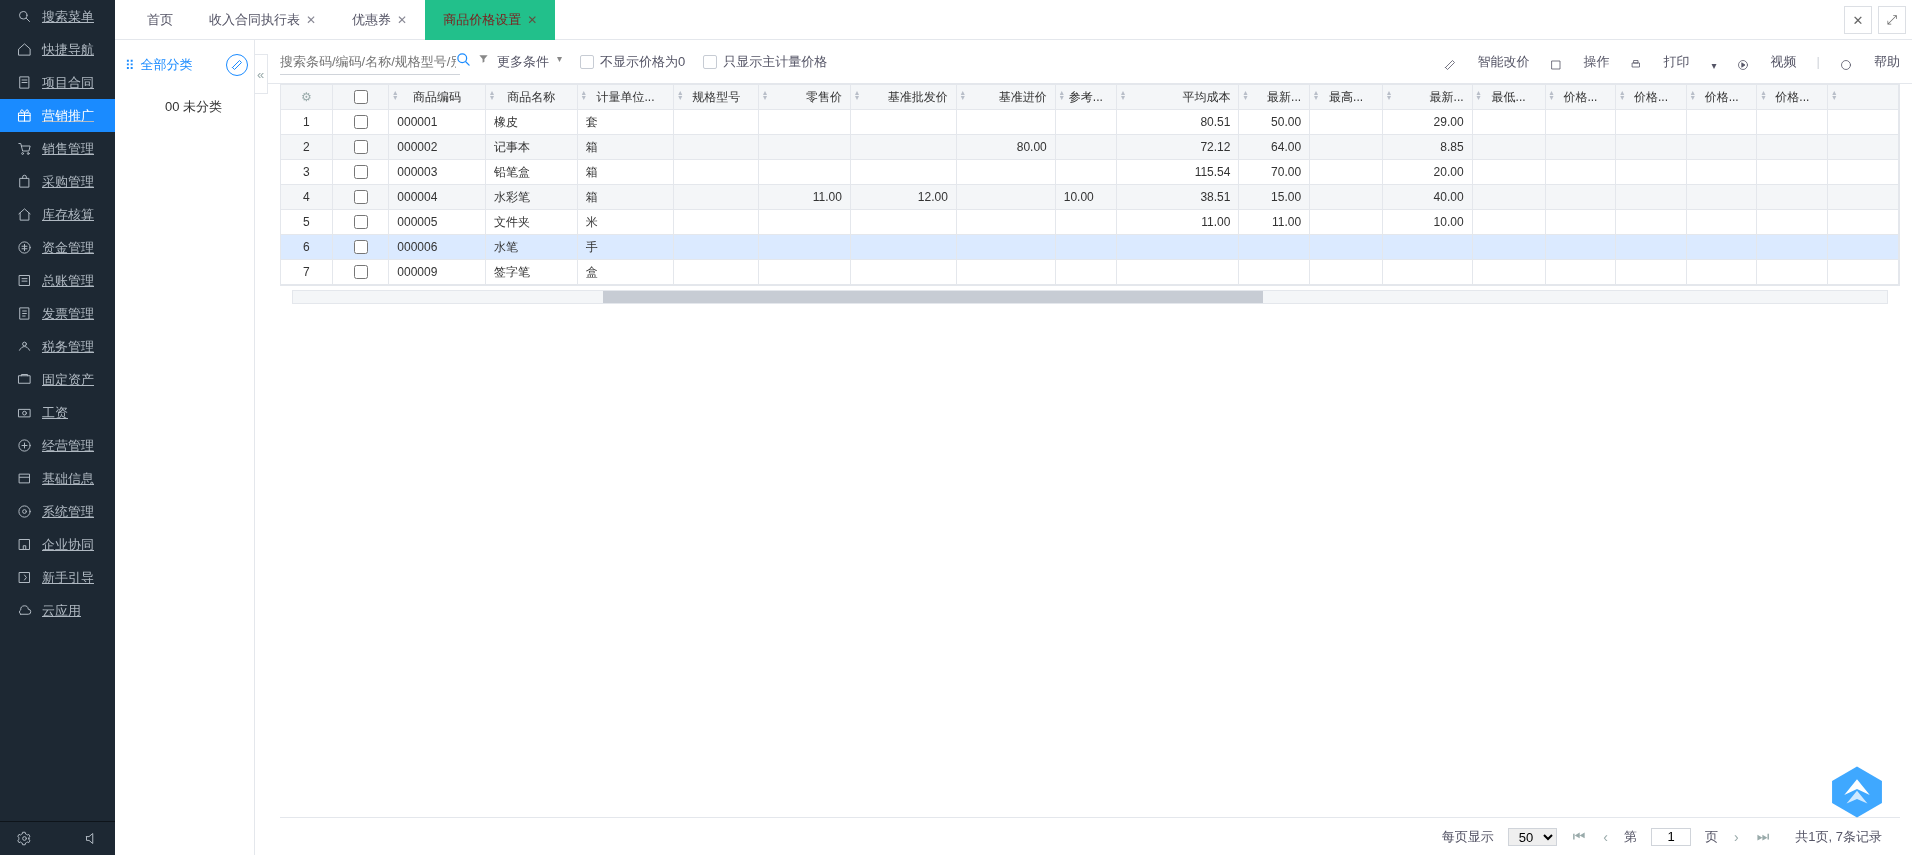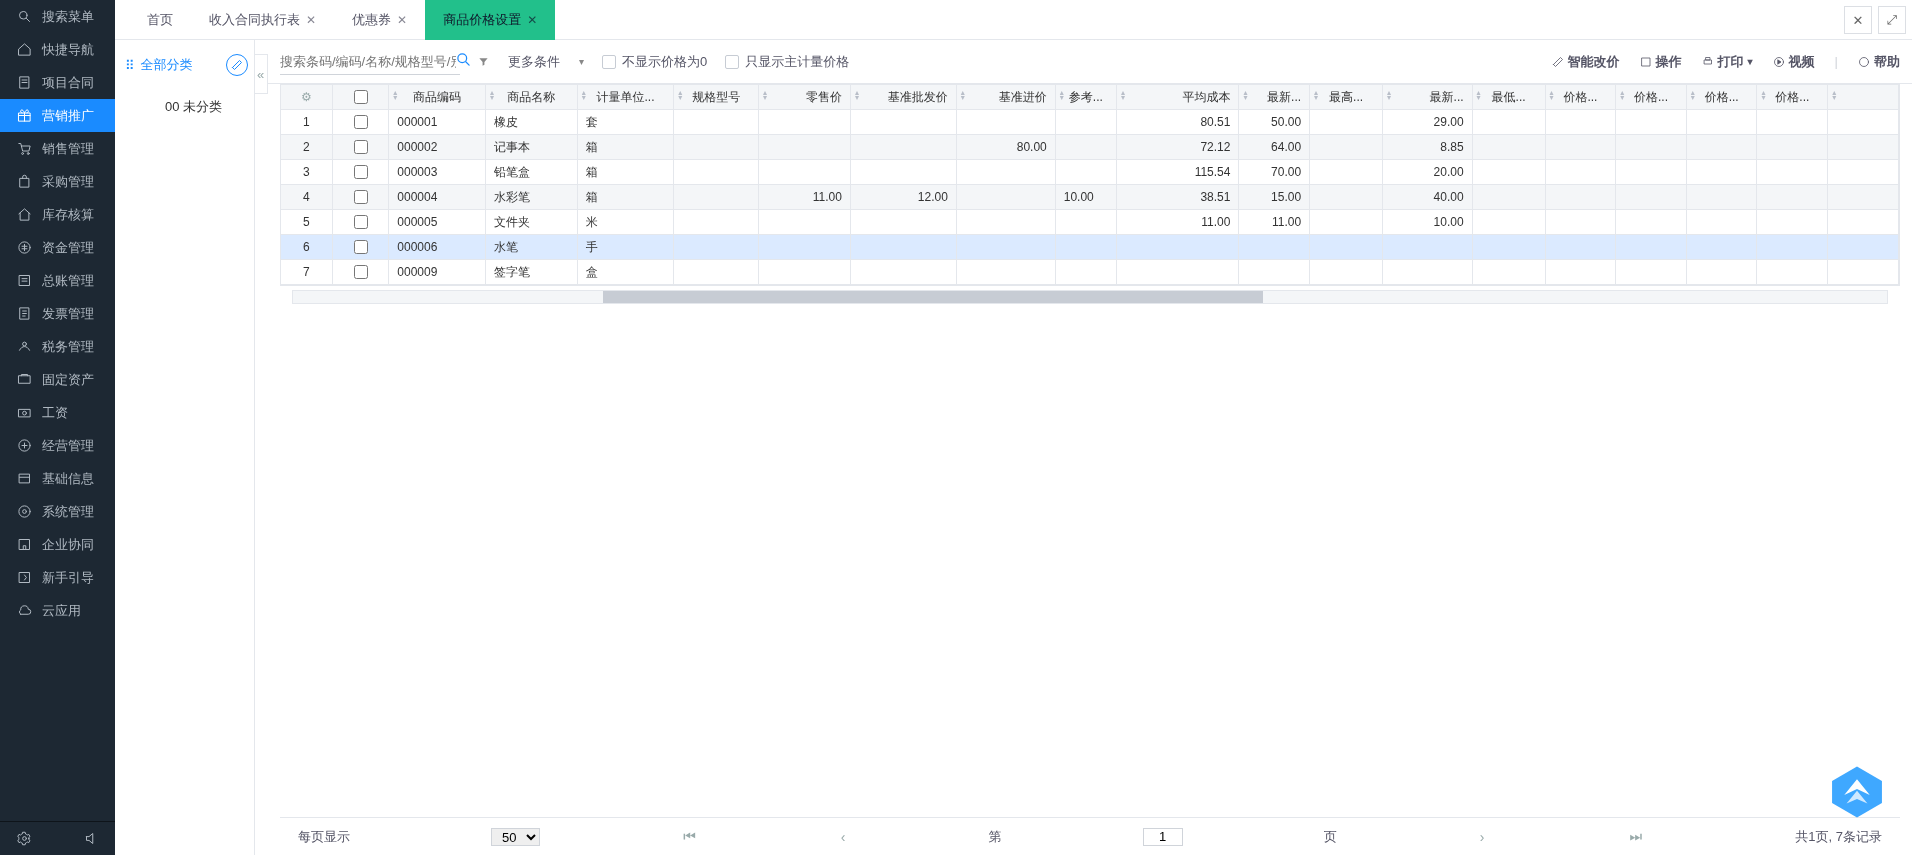--- a/index.html
+++ b/index.html
@@ -1,60 +1,60 @@
 <!DOCTYPE html>
 <html><head>
 <meta charset="utf-8">
 <style>
 * { margin:0; padding:0; box-sizing:border-box; font-family:"Microsoft YaHei",Arial,sans-serif; }
 body { background:#fff; color:#333; font-size:13px; overflow:hidden; width:1912px; height:855px; }
 
 
 .sidebar { position:fixed; left:0; top:0; width:115px; height:100%; background:#1d2833; color:#b0b9c2; display:flex; flex-direction:column; z-index:100; }
-.sidebar-top { flex:1; overflow:hidden; }
+.sidebar-top { flex:1; overflow:hidden;text-decoration:underline; }
 .sidebar-item { height:33px; display:flex; align-items:center; padding-left:16px; gap:10px; cursor:pointer; font-size:13px; }
 .sidebar-item.active { background:#1a8bff; color:#fff; }
 .sidebar-bottom { height:34px; background:#1d2833; display:flex; align-items:center; justify-content:space-between; padding:0 16px; border-top:1px solid #0e141a; }
 .sb-icon { width:16px; height:16px; display:inline-flex; align-items:center; justify-content:center; }
 .sb-icon svg { width:15px; height:15px; fill:none; stroke:#b0b9c2; stroke-width:1.6; }
 .sidebar-item.active .sb-icon svg { stroke:#fff; }
 
 
 .main { margin-left:115px; height:100%; display:flex; flex-direction:column; }
 
 
 .tabs-bar { height:40px; border-bottom:1px solid #e4e7ec; display:flex; align-items:stretch; padding-left:14px; position:relative; }
 .tab { height:40px; display:flex; align-items:center; padding:0 18px; color:#556; gap:6px; cursor:pointer; font-size:13px; }
-.tab.active { background:#22c08b; color:#0f172a; }
+.tab.active { background:#22c08b; color:#7f1d1d; }
 .tab-close { font-size:12px; opacity:.7; }
 .tabs-right { position:absolute; right:6px; top:6px; display:flex; gap:6px; }
 .tabs-right .sq { width:28px; height:28px; border:1px solid #dcdfe4; display:flex; align-items:center; justify-content:center; color:#666; cursor:pointer; background:#fff; }
 
 
 .content { flex:1; display:flex; overflow:hidden; }
 .leftcol { width:140px; border-right:1px solid #e4e7ec; padding:14px 6px 8px 10px; font-size:13px; color:#333; display:flex; flex-direction:column; }
 .leftcol-top { display:flex; align-items:center; gap:6px; color:#1a8bff; margin-bottom:18px; }
 .leftcol-top .grid-ic { color:#1a8bff; }
 .leftcol-top .edit-btn { width:22px; height:22px; border-radius:50%; border:1px solid #1a8bff; display:flex; align-items:center; justify-content:center; margin-left:auto; }
 .collapse-btn { width:14px; height:40px; border:1px solid #e4e7ec; border-left:none; display:flex; align-items:center; justify-content:center; margin-left:-1px; color:#9aa; cursor:pointer; align-self:flex-start; margin-top:14px;}
 .tree-item { padding:4px 0 4px 40px; color:#333; }
 
 .rightcol { flex:1; display:flex; flex-direction:column; overflow:hidden; }
 
 
 .toolbar { height:44px; display:flex; align-items:center; padding:0 12px; gap:18px; border-bottom:1px solid #e4e7ec; }
 .search-wrap { display:flex; align-items:center; border-bottom:1px solid #d0d4da; width:180px; padding:4px 0; color:#888; }
 .search-wrap input { border:none; outline:none; flex:1; font-size:13px; color:#333; background:transparent; }
 .search-ic { width:18px; text-align:center; color:#1a8bff; cursor:pointer; }
-.cond-btn { display:flex; align-items:center; gap:19px; color:#556; cursor:pointer; }
+.cond-btn { display:flex; gap:8px; color:#556; cursor:pointer; }
 .cond-btn svg { width:11px; height:11px; fill:#888; }
 .chk { display:flex; align-items:center; gap:6px; color:#556; cursor:pointer; }
 .chk .box { width:14px; height:14px; border:1px solid #c7ccd4; border-radius:2px; }
 .toolbar-right { margin-left:auto; display:flex; gap:20px; color:#556; align-items:center; }
-.toolbar-right .tbtn { display:flex; align-items:center; gap:4px; cursor:pointer;font-weight:bold; }
+.toolbar-right .tbtn { display:flex; align-items:flex-end; gap:22px; cursor:pointer; }
 .toolbar-right .sep { color:#d0d4da; }
 .toolbar-right .tbtn svg { width:12px; height:12px; stroke:#556; fill:none; stroke-width:1.6; }
 
 
 .table-wrap { flex:1; overflow:hidden; position:relative; padding:0 12px; }
 .grid { width:100%; border:1px solid #e4e7ec; table-layout:fixed; border-collapse:separate; border-spacing:0; }
 .grid th, .grid td { height:25px; border-right:1px solid #e4e7ec; border-bottom:1px solid #e4e7ec; padding:0 8px; font-weight:normal; }
 .grid th { background:#f4f6f8; color:#333; font-size:12px; position:relative; }
 .grid th .sort { position:absolute; left:4px; top:5px; display:flex; flex-direction:column; line-height:5px; color:#b8bec8; font-size:8px; }
 .grid th .sort span { height:5px; }
@@ -78,21 +78,21 @@
 .grid tbody tr:nth-child(even) td { background:#f4f6f8; }
 .grid tbody tr.sel td { background:#dbeaff !important; }
 .hdr-gear { color:#9aa; }
 th.col-idx { text-align:center; }
 input.rchk { width:14px; height:14px; vertical-align:middle; }
 
 .hscroll { height:14px; margin:4px 12px 0 12px; background:#f4f6f8; border:1px solid #e4e7ec; position:relative; }
 .hscroll .thumb { position:absolute; top:0; left:310px; width:660px; height:12px; background:#c7ccd4; cursor:pointer; }
 
 
-.footer { height:38px; border-top:1px solid #e4e7ec; display:flex; align-items:center; justify-content:space-between; padding:0 18px; gap:14px; font-size:13px; color:#556; margin:6px 12px 0 12px; }
+.footer { height:38px; border-top:1px solid #e4e7ec; display:flex; align-items:center; justify-content:flex-end; padding:0 18px; gap:14px; font-size:13px; color:#556; margin:6px 12px 0 12px; }
 .footer select, .footer input { height:18px; border:1px solid #d0d4da; padding:0 6px; font-size:13px; }
 .footer input.pg { width:40px; text-align:center; }
 .footer .nav-ic { color:#9aa; cursor:pointer; font-size:14px; padding:0 2px; }
 
 
 .badge { position:fixed; right:26px; bottom:34px; width:58px; height:58px; cursor:pointer; }
 .badge svg { width:58px; height:58px; }
 
 
 svg { stroke-linecap:round; stroke-linejoin:round; }

